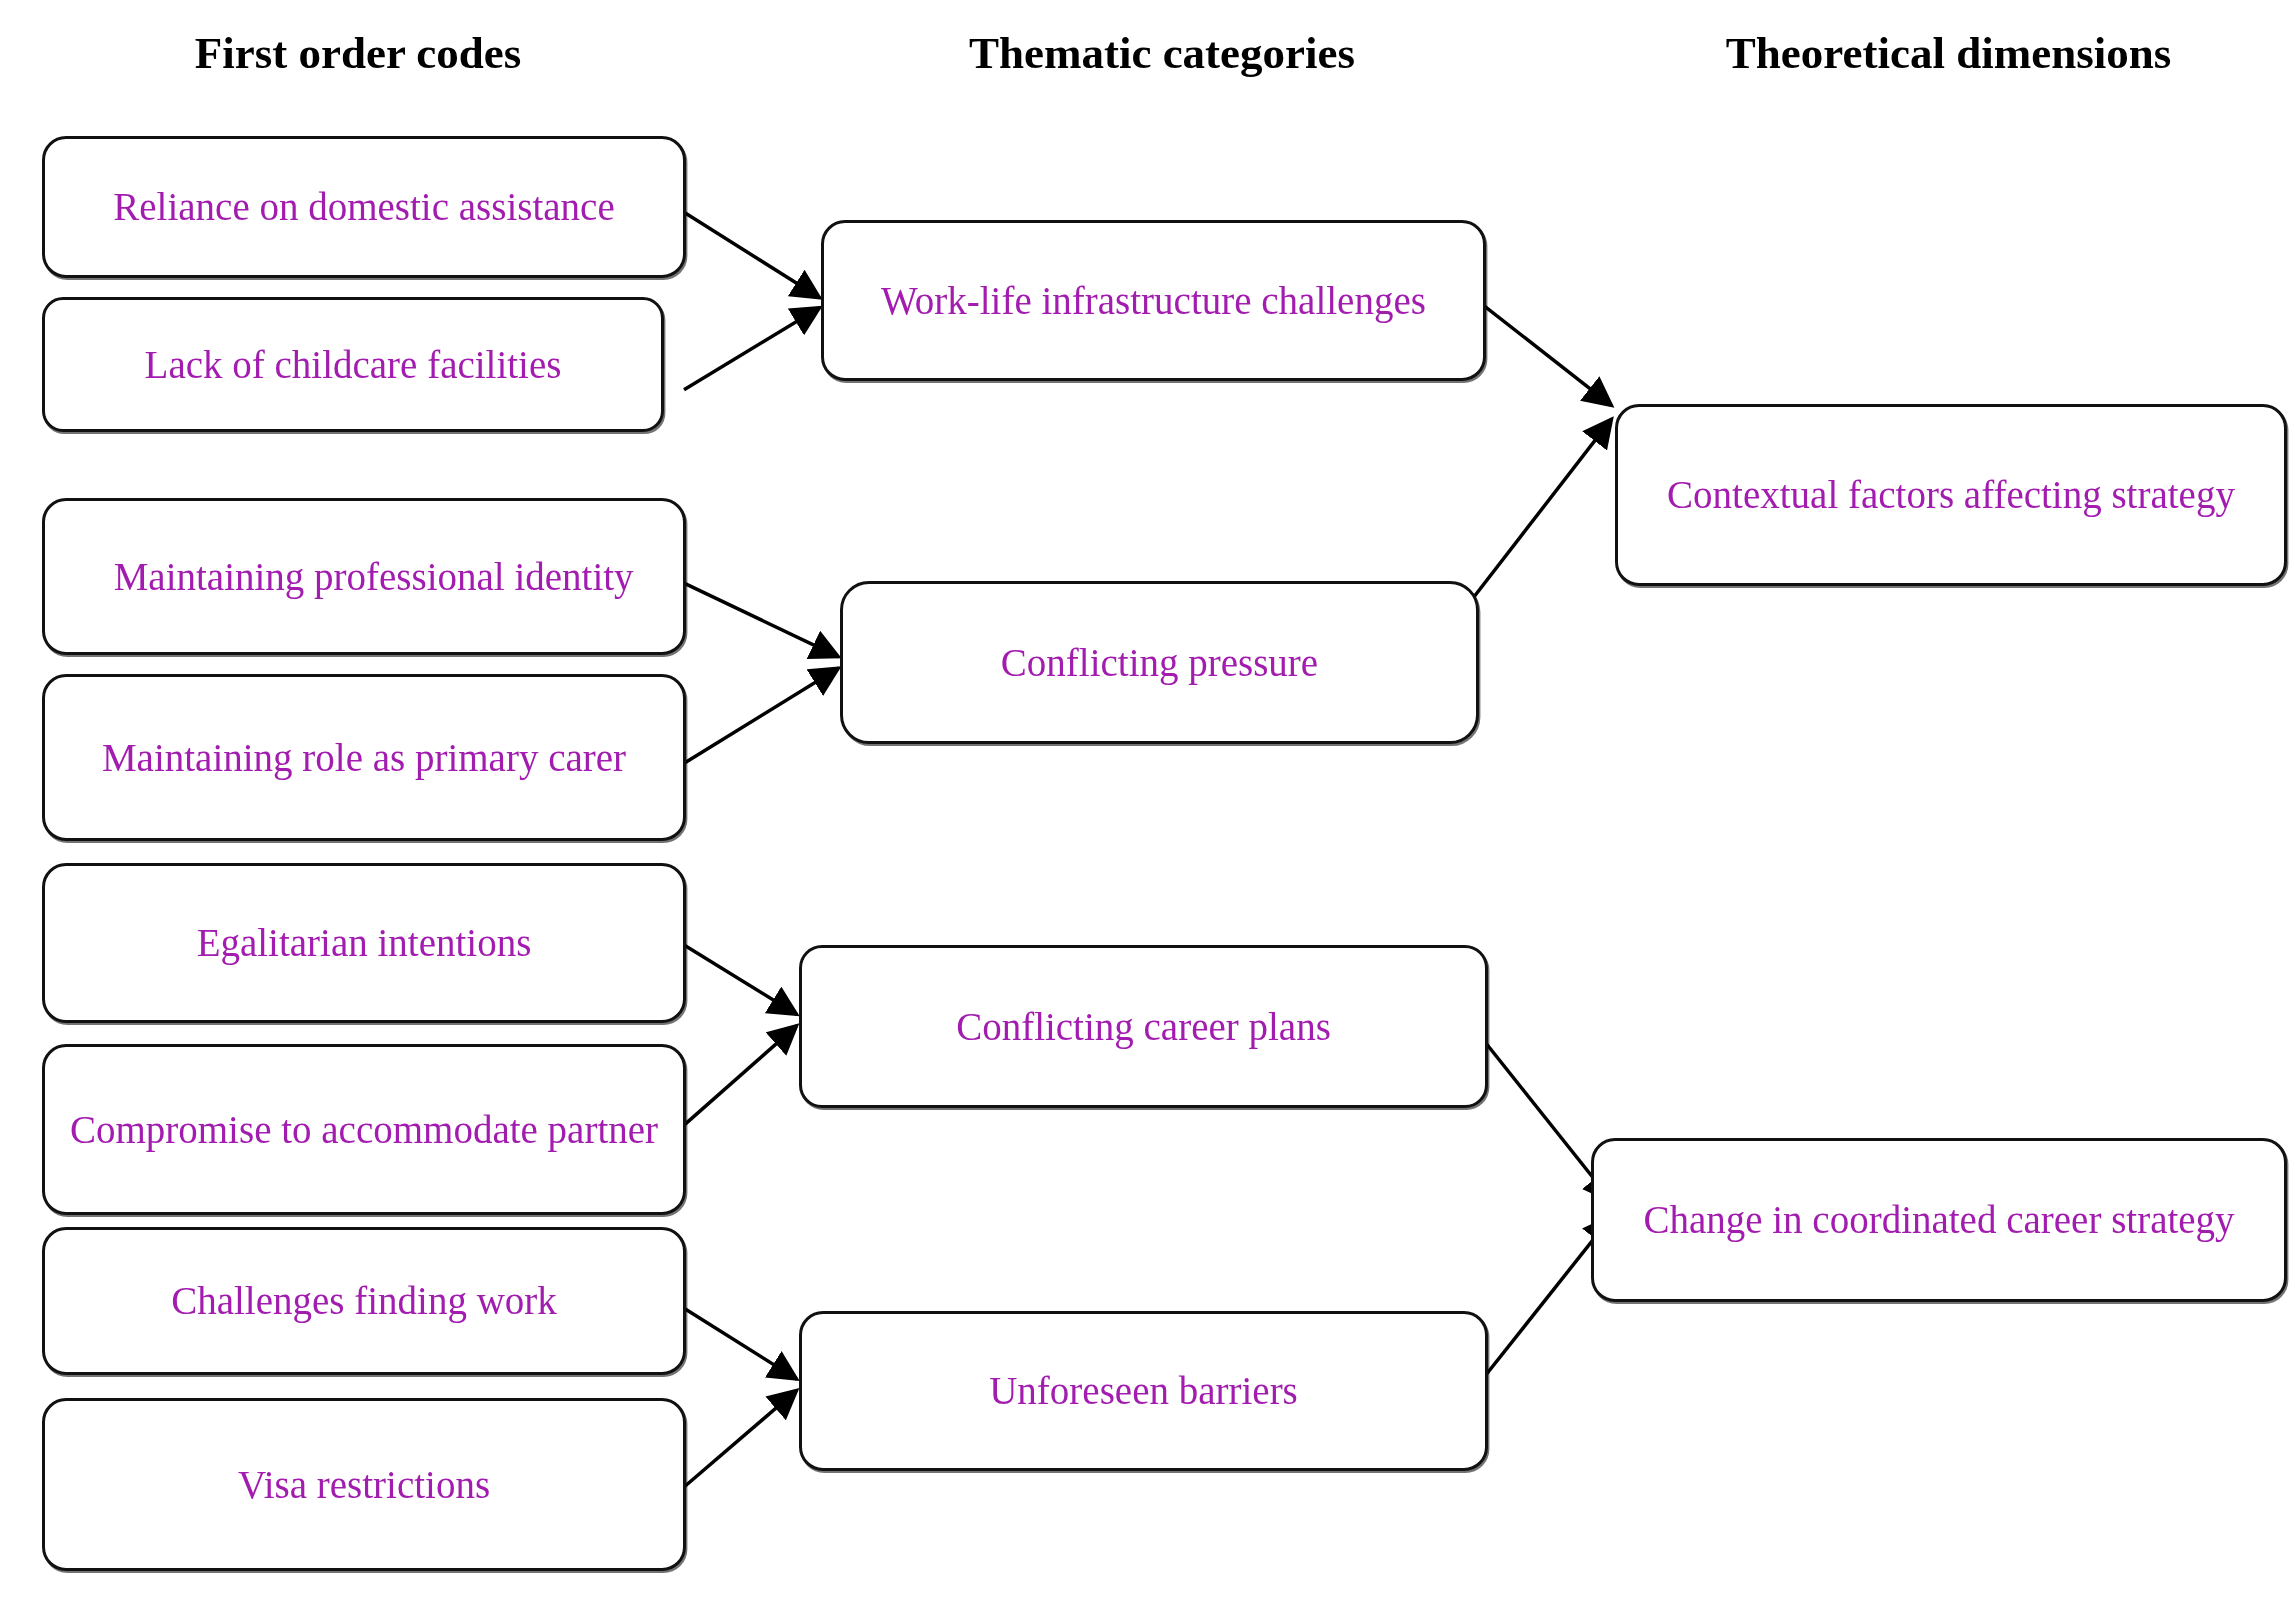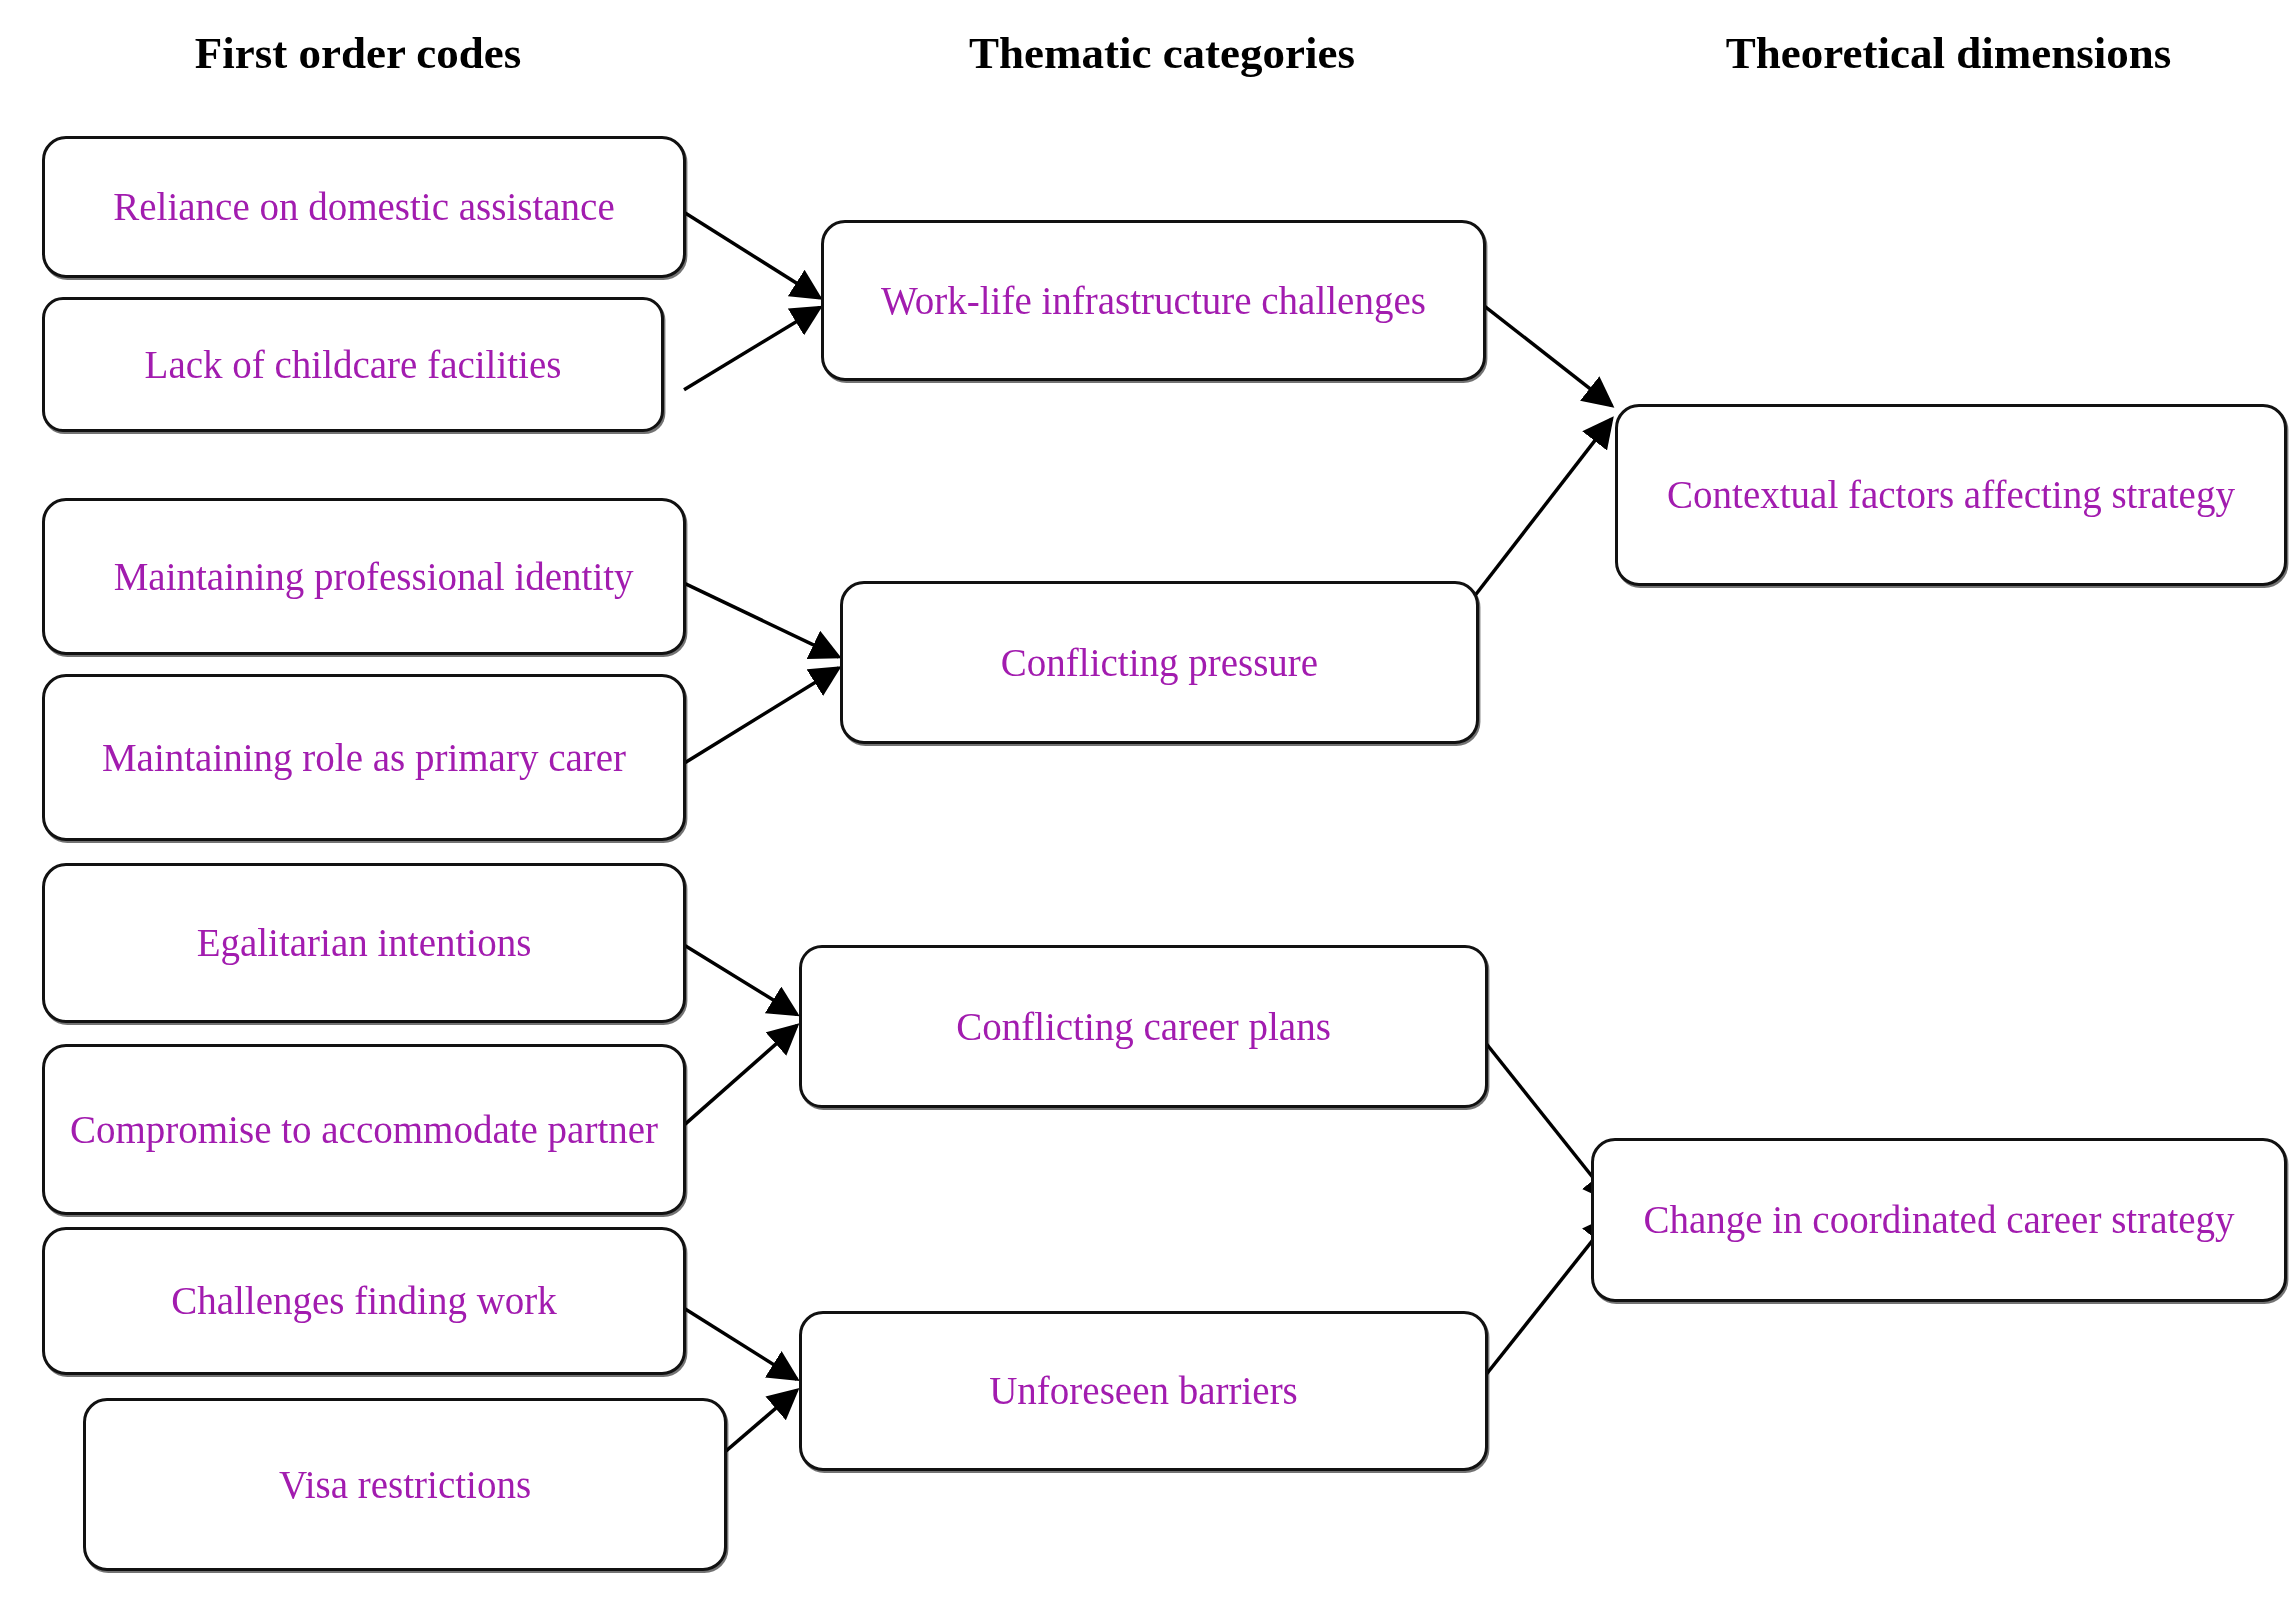--- a/index.html
+++ b/index.html
@@ -114,29 +114,29 @@
   </div>
 
   <div class="node" style="left:42px; top:1044px; width:644px; height:171px;">
     <span class="label">Compromise to accommodate partner</span>
   </div>
 
   <div class="node" style="left:42px; top:1227px; width:644px; height:148px;">
     <span class="label">Challenges finding work</span>
   </div>
 
-  <div class="node" style="left:42px; top:1398px; width:644px; height:173px;margin-left:41px;">
+  <div class="node" style="left:42px; top:1398px; width:644px; height:173px;">
     <span class="label">Visa restrictions</span>
   </div>
 
   <div class="node" style="left:821px; top:220px; width:665px; height:161px;">
     <span class="label">Work-life infrastructure challenges</span>
   </div>
 
-  <div class="node" style="left:840px; top:581px; width:639px; height:163px;">
+  <div class="node" style="left:840px; top:581px; width:639px; height:163px;border-radius:29px;">
     <span class="label">Conflicting pressure</span>
   </div>
 
   <div class="node" style="left:799px; top:945px; width:689px; height:163px;border-radius:23px;">
     <span class="label">Conflicting career plans</span>
   </div>
 
   <div class="node" style="left:799px; top:1311px; width:689px; height:160px;">
     <span class="label">Unforeseen barriers</span>
   </div>

